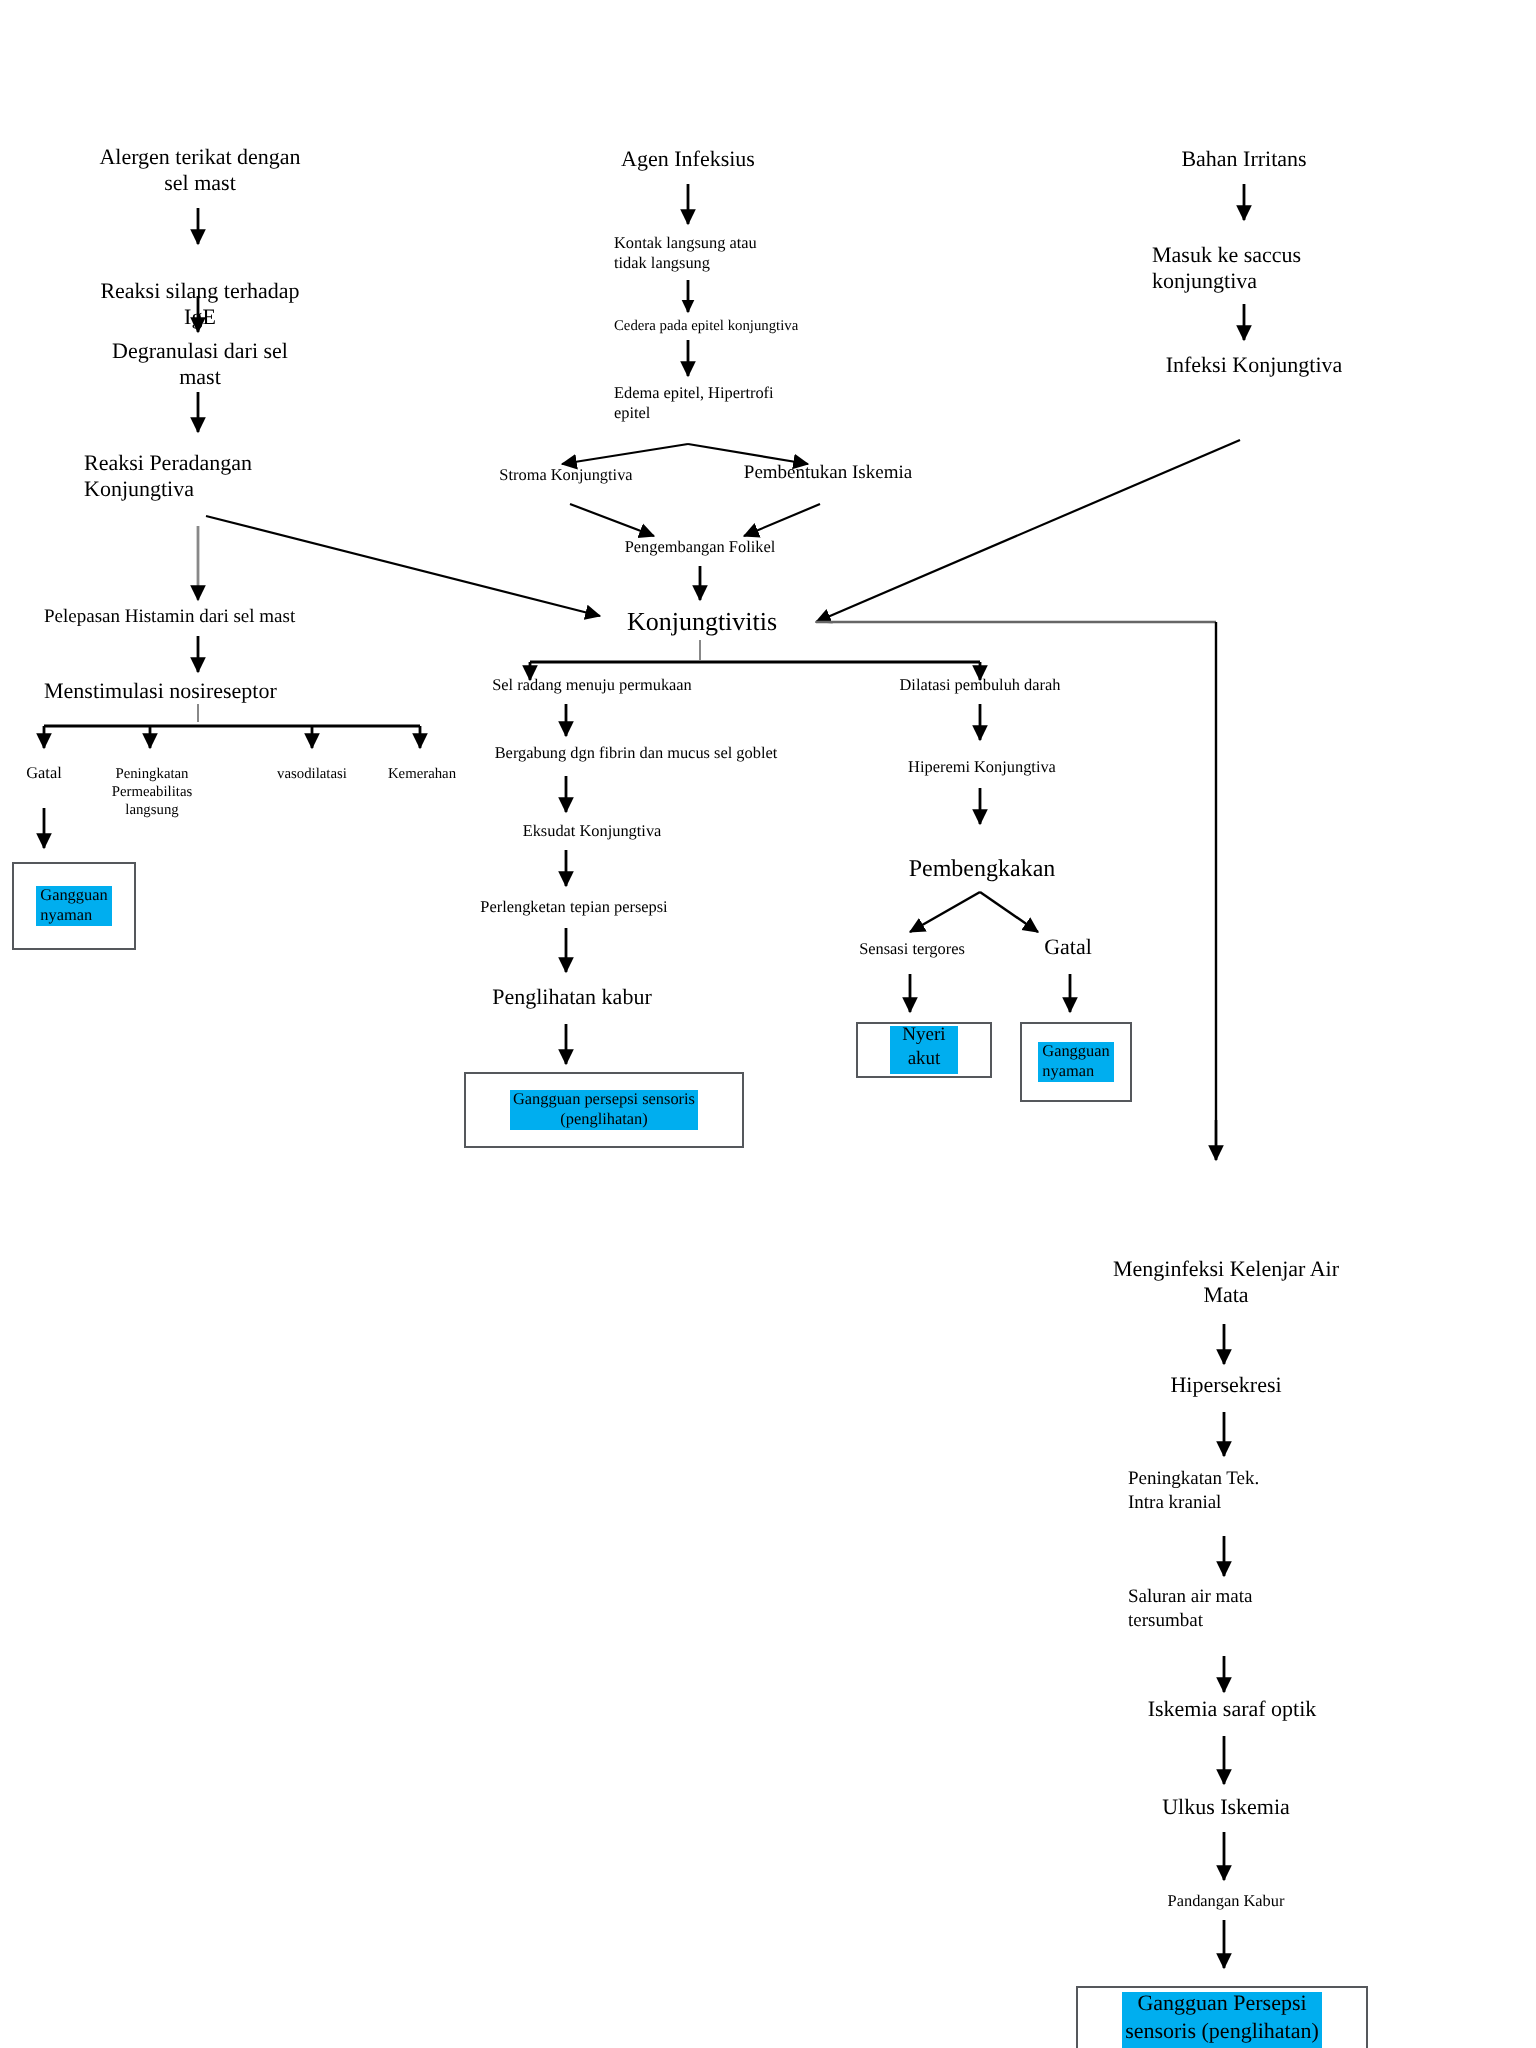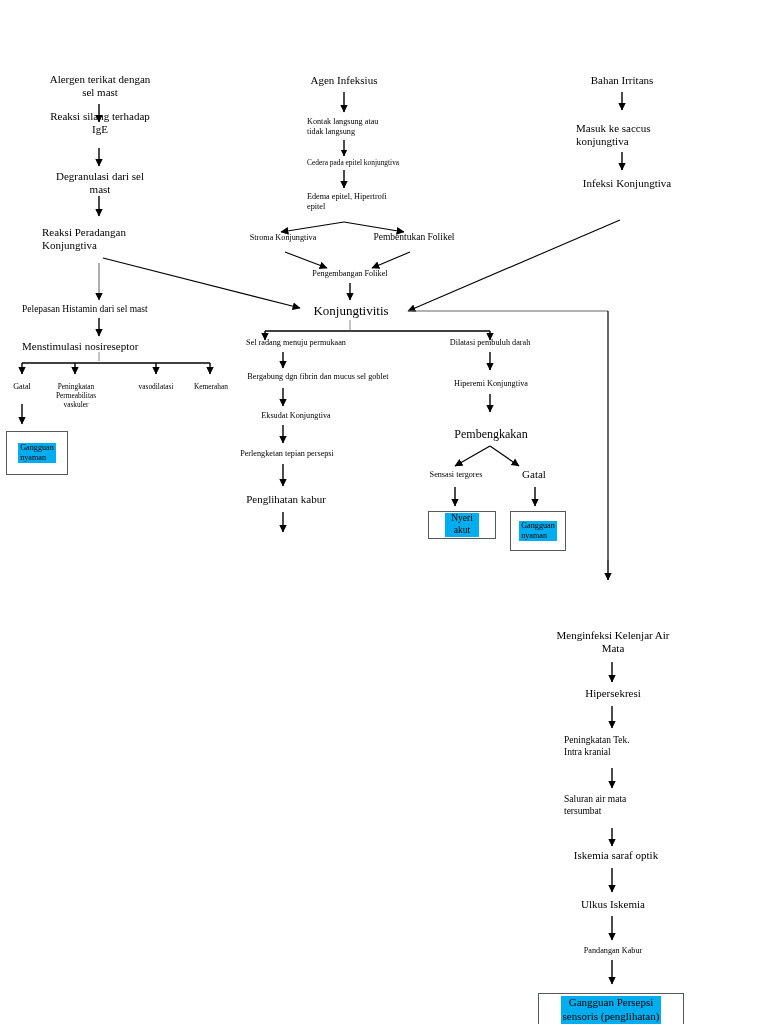--- a/index.html
+++ b/index.html
@@ -151,60 +151,64 @@
       <line x1="612" y1="828" x2="612" y2="846" stroke="#000" stroke-width="1.4" marker-end="url(#ah)"></line>
       <line x1="612" y1="868" x2="612" y2="892" stroke="#000" stroke-width="1.4" marker-end="url(#ah)"></line>
       <line x1="612" y1="916" x2="612" y2="940" stroke="#000" stroke-width="1.4" marker-end="url(#ah)"></line>
       <line x1="612" y1="960" x2="612" y2="984" stroke="#000" stroke-width="1.4" marker-end="url(#ah)"></line>
     </g>
   </svg>
 
 
   <div class="node c fs-11" style="left:24px;top:73px;width:152px;">Alergen terikat dengan
 sel mast</div>
-  <div class="node c fs-11" style="left:24px;top:110px;width:152px;">Reaksi silang terhadap
+  <div class="node c fs-11" style="left:24px;top:140px;width:152px;">Reaksi silang terhadap
 IgE</div>
   <div class="node c fs-11" style="left:24px;top:170px;width:152px;">Degranulasi dari sel
 mast</div>
   <div class="node l fs-11" style="left:42px;top:226px;width:160px;">Reaksi Peradangan
 Konjungtiva</div>
   <div class="node l fs-10" style="left:22px;top:304px;width:190px;">Pelepasan Histamin dari sel mast</div>
   <div class="node l fs-11" style="left:22px;top:340px;width:200px;">Menstimulasi nosireseptor</div>
 
   <div class="node c fs-9" style="left:2px;top:382px;width:40px;">Gatal</div>
   <div class="node c fs-8" style="left:44px;top:382px;width:64px;">Peningkatan
 Permeabilitas
-vaskuler</div>
+langsung</div>
   <div class="node c fs-8" style="left:125px;top:382px;width:62px;">vasodilatasi</div>
   <div class="node c fs-8" style="left:182px;top:382px;width:58px;">Kemerahan</div>
 
   <div class="resbox al fs-9" style="left:6px;top:431px;width:62px;height:44px;">
     <span class="hl">Gangguan
 nyaman</span>
   </div>
 
   <div class="node c fs-11" style="left:284px;top:74px;width:120px;">Agen Infeksius</div>
   <div class="node l fs-9" style="left:307px;top:117px;width:130px;">Kontak langsung atau
 tidak langsung</div>
   <div class="node l fs-8" style="left:307px;top:158px;width:150px;">Cedera pada epitel konjungtiva</div>
   <div class="node l fs-9" style="left:307px;top:192px;width:140px;">Edema epitel, Hipertrofi
 epitel</div>
 
   <div class="node c fs-9" style="left:232px;top:233px;width:102px;">Stroma Konjungtiva</div>
-  <div class="node c fs-10" style="left:364px;top:232px;width:100px;">Pembentukan Folikel</div>
+  <div class="node c fs-10" style="left:364px;top:232px;width:100px;">Pembentukan Iskemia</div>
   <div class="node c fs-9" style="left:294px;top:269px;width:112px;">Pengembangan Folikel</div>
 
   <div class="node c fs-13" style="left:300px;top:303px;width:102px;">Konjungtivitis</div>
 
   <div class="node c fs-9" style="left:230px;top:338px;width:132px;">Sel radang menuju permukaan</div>
   <div class="node c fs-9" style="left:222px;top:372px;width:192px;">Bergabung dgn fibrin dan mucus sel goblet</div>
   <div class="node c fs-9" style="left:240px;top:411px;width:112px;">Eksudat Konjungtiva</div>
   <div class="node c fs-9" style="left:222px;top:449px;width:130px;">Perlengketan tepian persepsi</div>
   <div class="node c fs-11" style="left:226px;top:493px;width:120px;">Penglihatan kabur</div>
 
+  <div class="resbox fs-9" style="left:232px;top:536px;width:140px;height:38px;">
+    <span class="hl">Gangguan persepsi sensoris
+(penglihatan)</span>
+  </div>
 
   <div class="node c fs-9" style="left:424px;top:338px;width:132px;">Dilatasi pembuluh darah</div>
   <div class="node c fs-9" style="left:430px;top:379px;width:122px;">Hiperemi Konjungtiva</div>
   <div class="node c fs-12" style="left:432px;top:427px;width:118px;">Pembengkakan</div>
 
   <div class="node c fs-9" style="left:410px;top:470px;width:92px;">Sensasi tergores</div>
   <div class="node c fs-11" style="left:506px;top:468px;width:56px;">Gatal</div>
 
   <div class="resbox fs-10" style="left:428px;top:511px;width:68px;height:28px;">
     <span class="hl">Nyeri akut</span>

